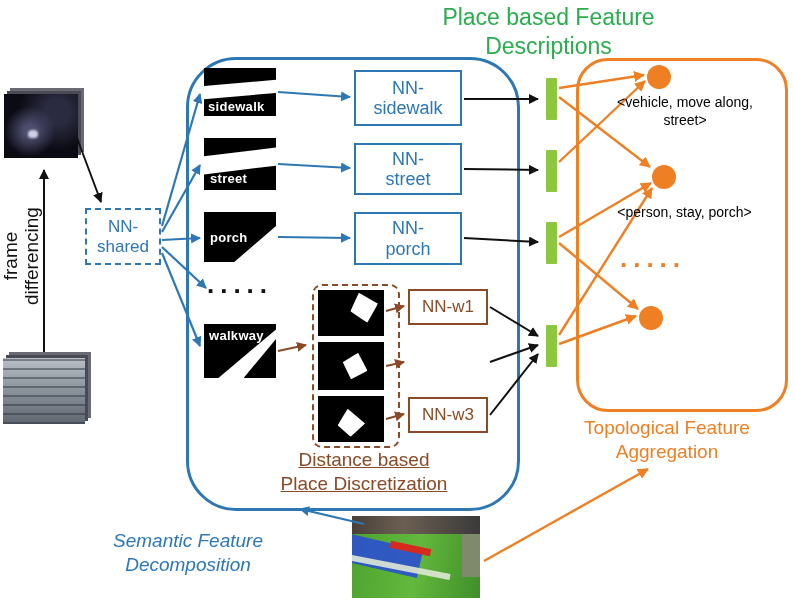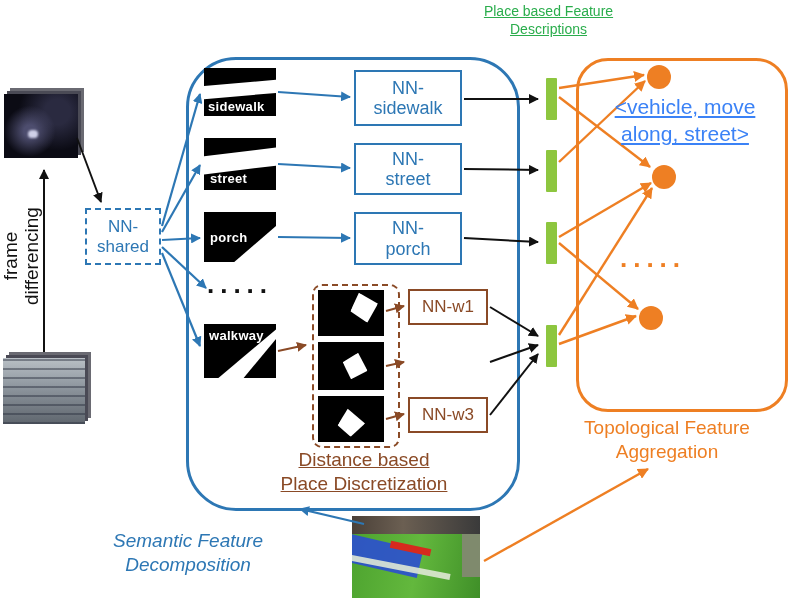--- a/index.html
+++ b/index.html
@@ -38,27 +38,27 @@
   }
   .binsbox { border:2.5px dashed var(--brown,#8a4a26); border-radius:10px; z-index:3; }
 
   .patch { background:#000; overflow:hidden; z-index:4; }
   .patch .mask { position:absolute; background:#fff; }
   .patch .plabel { position:absolute; color:#fff; font-size:13px; font-weight:bold; letter-spacing:.3px; z-index:2; }
 
   .bar { background:var(--bar_green,#8dc63f); width:11px; height:42px; z-index:6; border-radius:1px; }
   .node { width:24px; height:24px; border-radius:50%; background:var(--orange,#ee7f23); z-index:7; }
 
-  .outtext { font-size:21px; line-height:1.3; color:#3b82f6; z-index:6;text-decoration:underline; }
+  .outtext { font-size:14px; line-height:1.3; color:#000000; z-index:6; }
   .dots { font-weight:bold; font-size:26px; letter-spacing:6px; line-height:24px; z-index:6; }
   .dots-black { color:#111; }
   .dots-orange { color:var(--orange,#ee7f23); }
 
   .cap { font-size:19px; line-height:1.25; z-index:6; }
-  .cap-green { color:var(--green_text,#2aad4c); font-size:14px;text-decoration:underline; }
+  .cap-green { color:var(--green_text,#2aad4c); font-size:23px; }
   .cap-blue { color:var(--blue,#2d77b4); }
   .cap-brown { color:var(--brown,#8a4a26); }
   .cap-orange { color:var(--orange,#ee7f23); }
 
   .vert {
     position:absolute; left:0px; top:345px; width:178px;
     transform:rotate(-90deg); transform-origin:0 0;
     font-size:19px; line-height:1.12; text-align:center; white-space:pre-line; color:#111; z-index:4;
   }
 
@@ -209,20 +209,21 @@
   <div class="abs bar" style="left:546px;top:78px;"></div>
   <div class="abs bar" style="left:546px;top:150px;"></div>
   <div class="abs bar" style="left:546px;top:222px;"></div>
   <div class="abs bar" style="left:546px;top:325px;"></div>
 
   <div class="abs node" style="left:647px;top:65px;"></div>
   <div class="abs node" style="left:652px;top:165px;"></div>
   <div class="abs node" style="left:639px;top:306px;"></div>
 
   <div class="abs c outtext" style="left:594px;top:93px;width:182px;">&lt;vehicle, move along, street&gt;</div>
+  <div class="abs c outtext" style="left:602px;top:203px;width:165px;">&lt;person, stay, porch&gt;</div>
   <div class="abs c dots dots-orange" style="left:578px;top:246px;width:150px;">.....</div>
 
   <div class="abs c cap cap-green" style="left:396px;top:3px;width:305px;">Place based Feature
 Descriptions</div>
   <div class="abs c cap cap-orange" style="left:546px;top:416px;width:242px;">Topological Feature
 Aggregation</div>
   <div class="abs c cap cap-brown" style="left:250px;top:448px;width:228px;text-decoration:underline;">Distance based
 Place Discretization</div>
   <div class="abs c cap cap-blue" style="left:74px;top:529px;width:228px;font-style:italic;">Semantic Feature
 Decomposition</div>

